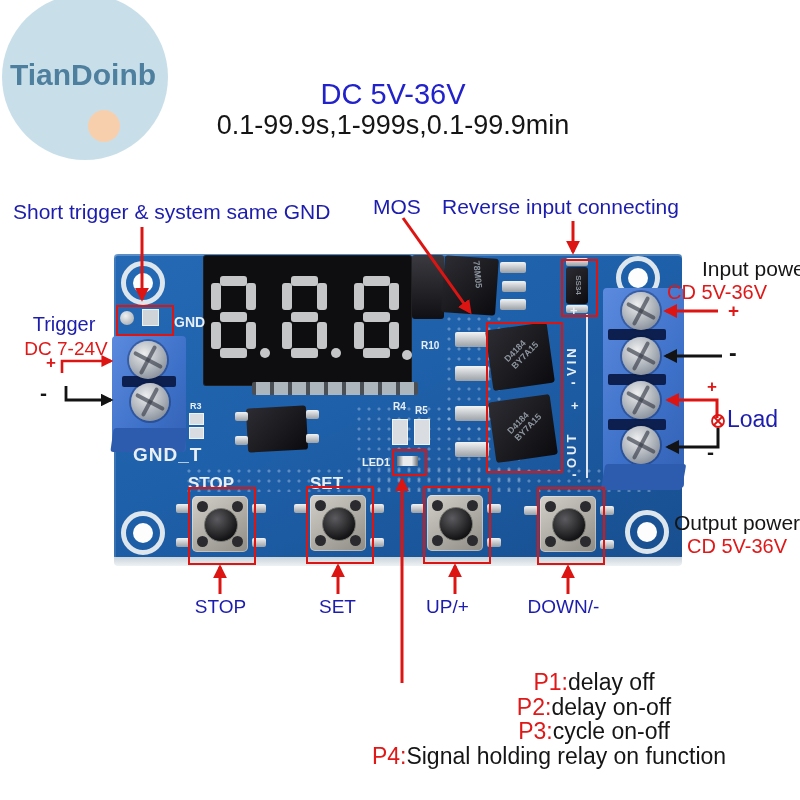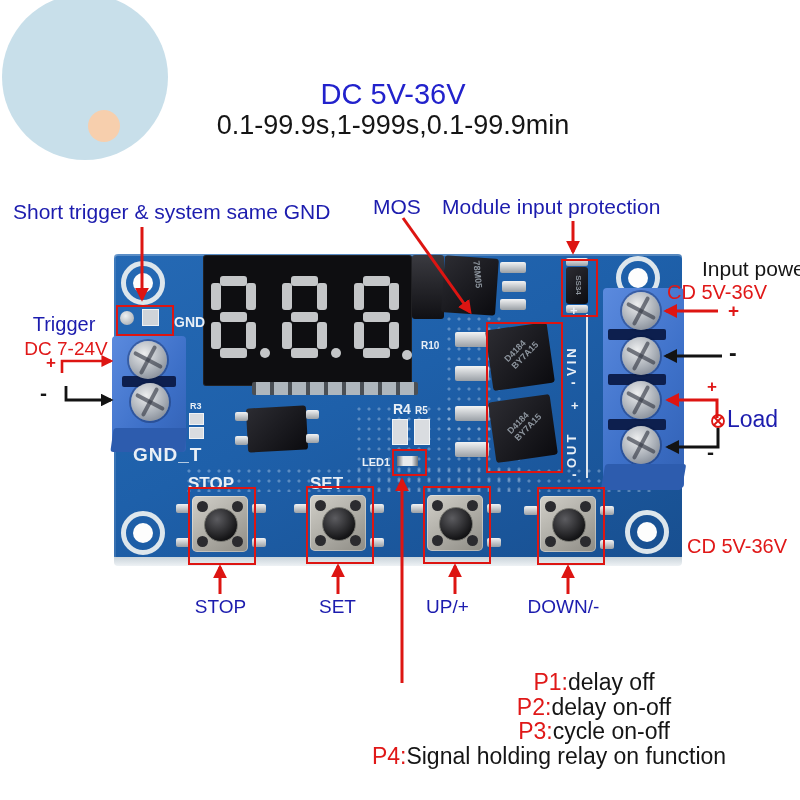--- a/index.html
+++ b/index.html
@@ -137,21 +137,21 @@
 
     <div class="abs blackchip" style="left:133px;top:153px;width:60px;height:44px;transform:rotate(-3deg);"></div>
     <div class="abs lead" style="left:121px;top:158px;width:13px;height:9px;"></div>
     <div class="abs lead" style="left:121px;top:182px;width:13px;height:9px;"></div>
     <div class="abs lead" style="left:192px;top:156px;width:13px;height:9px;"></div>
     <div class="abs lead" style="left:192px;top:180px;width:13px;height:9px;"></div>
 
     <div class="abs silk" style="left:248px;top:202px;font-size:11px;">LED1</div>
 
     <div class="abs silk" style="left:307px;top:86px;font-size:10px;">R10</div>
-    <div class="abs silk" style="left:279px;top:147px;font-size:14px;">R4</div>
+    <div class="abs silk" style="left:279px;top:147px;font-size:10px;">R4</div>
     <div class="abs silk" style="left:301px;top:151px;font-size:10px;">R5</div>
     <div class="abs smd" style="left:278px;top:165px;width:16px;height:26px;"></div>
     <div class="abs smd" style="left:300px;top:165px;width:16px;height:26px;"></div>
 
     <div class="abs blackchip" style="left:298px;top:1px;width:32px;height:64px;background:linear-gradient(#3a3a40,#101014);"></div>
 
     <div class="abs blackchip" style="left:329px;top:3px;width:54px;height:57px;transform:rotate(4deg);">
       <span class="chipmark" style="left:20px;top:12px;transform:rotate(80deg);">78M05</span>
     </div>
     <div class="abs lead" style="left:386px;top:8px;width:26px;height:11px;"></div>
@@ -280,49 +280,51 @@
     <path d="M66,386 L66,400 L111,400" stroke="#131313" stroke-width="2.8" fill="none" marker-end="url(#ab)"></path>
     <path d="M220,594 L220,567" stroke="#dd1512" stroke-width="3" fill="none" marker-end="url(#ar)"></path>
     <path d="M338,594 L338,566" stroke="#dd1512" stroke-width="3" fill="none" marker-end="url(#ar)"></path>
     <path d="M455,594 L455,566" stroke="#dd1512" stroke-width="3" fill="none" marker-end="url(#ar)"></path>
     <path d="M568,594 L568,567" stroke="#dd1512" stroke-width="3" fill="none" marker-end="url(#ar)"></path>
     <path d="M402,683 L402,480" stroke="#dd1512" stroke-width="3" fill="none" marker-end="url(#ar)"></path>
   </svg>
 
   <div class="abs label bluenote" style="left:13px;top:200px;">Short trigger &amp; system same GND</div>
   <div class="abs label bluenote" style="left:373px;top:195px;">MOS</div>
-  <div class="abs label bluenote" style="left:442px;top:195px;">Module input protection</div>
+  <div class="abs label bluenote" style="left:442px;top:195px;">Reverse input connecting</div>
 
   <div class="abs label blacknote" style="left:660px;top:257px;font-size:21px;margin-left:42px;">Input power</div>
   <div class="abs label rednote" style="left:667px;top:281px;font-size:20px;">CD 5V-36V</div>
   <div class="abs label rednote" style="left:728px;top:300px;font-size:19px;font-weight:bold;">+</div>
   <div class="abs label blacknote" style="left:729px;top:340px;font-size:23px;font-weight:bold;">-</div>
 
   <div class="abs label bluenote" style="left:18px;top:313px;width:92px;text-align:center;font-size:20px;">Trigger</div>
   <div class="abs label rednote" style="left:18px;top:338px;width:96px;text-align:center;font-size:19px;">DC 7-24V</div>
   <div class="abs label rednote" style="left:46px;top:353px;font-size:17px;font-weight:bold;">+</div>
   <div class="abs label blacknote" style="left:40px;top:381px;font-size:21px;font-weight:bold;">-</div>
 
   <div class="abs label rednote" style="left:707px;top:377px;font-size:17px;font-weight:bold;">+</div>
   <div class="abs label bluenote" style="left:727px;top:406px;font-size:23px;">Load</div>
   <div class="abs label blacknote" style="left:707px;top:440px;font-size:21px;font-weight:bold;">-</div>
 
+  <div class="abs label blacknote" style="left:674px;top:511px;font-size:21px;">Output power</div>
   <div class="abs label rednote" style="left:687px;top:535px;font-size:20px;">CD 5V-36V</div>
 
   <div class="abs label bluenote" style="left:178px;top:596px;width:85px;text-align:center;font-size:19px;">STOP</div>
   <div class="abs label bluenote" style="left:295px;top:596px;width:85px;text-align:center;font-size:19px;">SET</div>
   <div class="abs label bluenote" style="left:405px;top:596px;width:85px;text-align:center;font-size:19px;">UP/+</div>
   <div class="abs label bluenote" style="left:516px;top:596px;width:95px;text-align:center;font-size:19px;">DOWN/-</div>
 
 
   <div class="abs label" style="left:388px;top:670px;width:412px;text-align:center;font-size:23px;line-height:24.5px;">
     <div><span class="rednote">P1:</span><span class="blacknote">delay off</span></div>
     <div><span class="rednote">P2:</span><span class="blacknote">delay on-off</span></div>
     <div><span class="rednote">P3:</span><span class="blacknote">cycle on-off</span></div>
     <div style="white-space:nowrap;margin-left:-90px;"><span class="rednote">P4:</span><span class="blacknote">Signal holding relay on function</span></div>
   </div>
 
   <div class="abs logo-circle"></div>
   <div class="abs logo-peach"></div>
+  <div class="abs logo-text">TianDoinb</div>
   <div class="abs subtitle">DC 5V-36V</div>
   <div class="abs range">0.1-99.9s,1-999s,0.1-99.9min</div>
 
 </div>
 
 </body></html>

